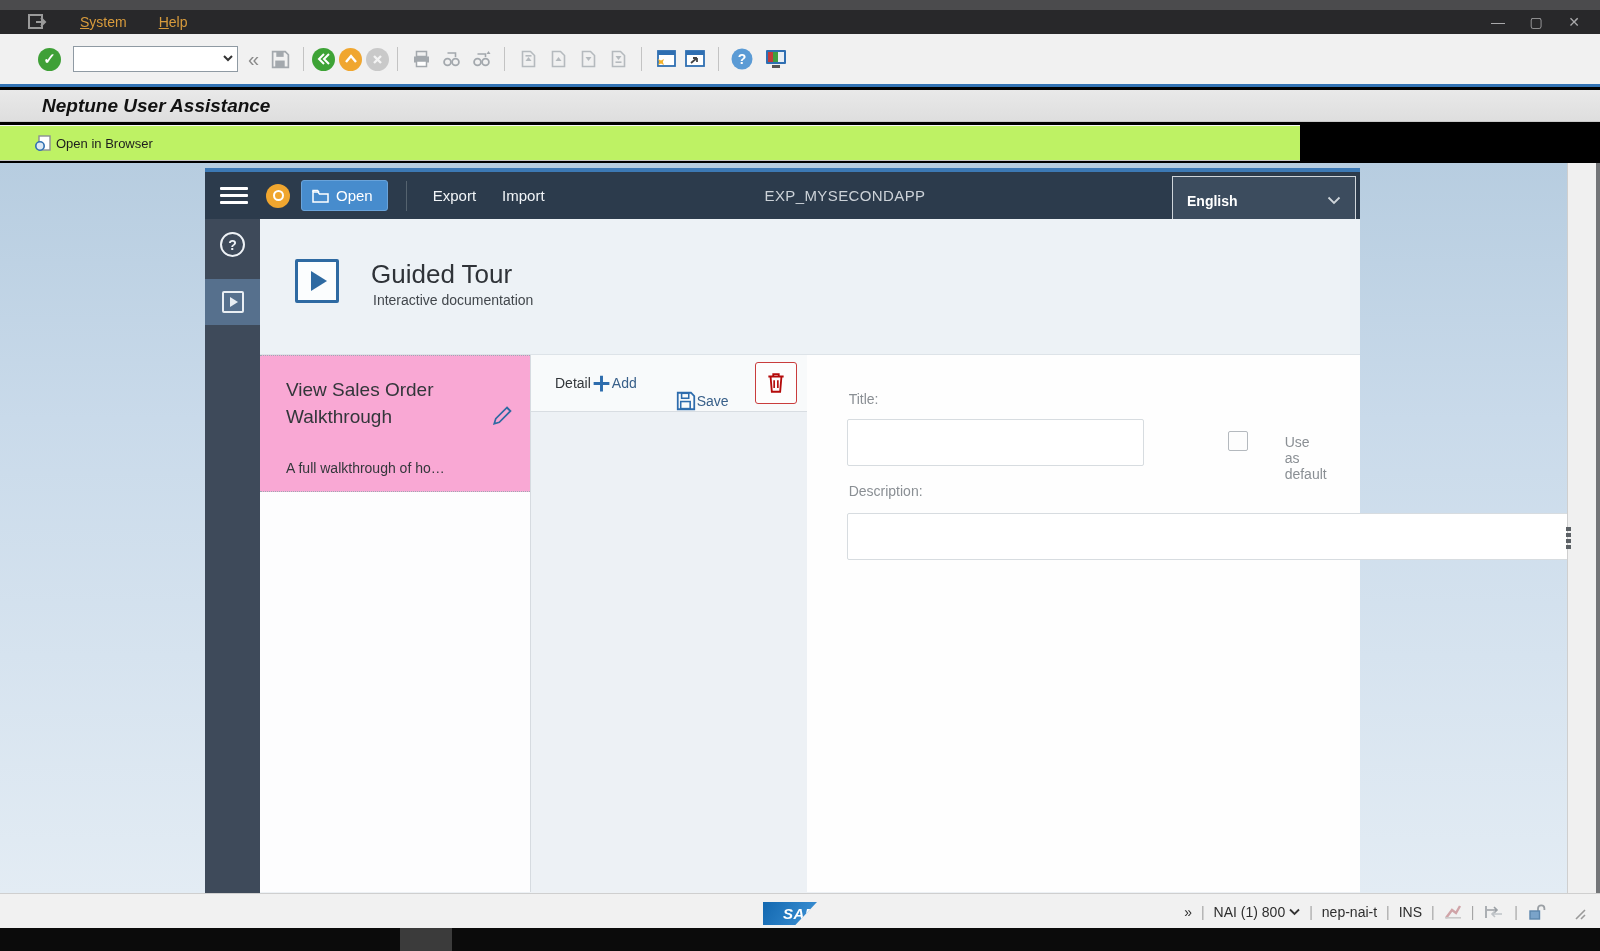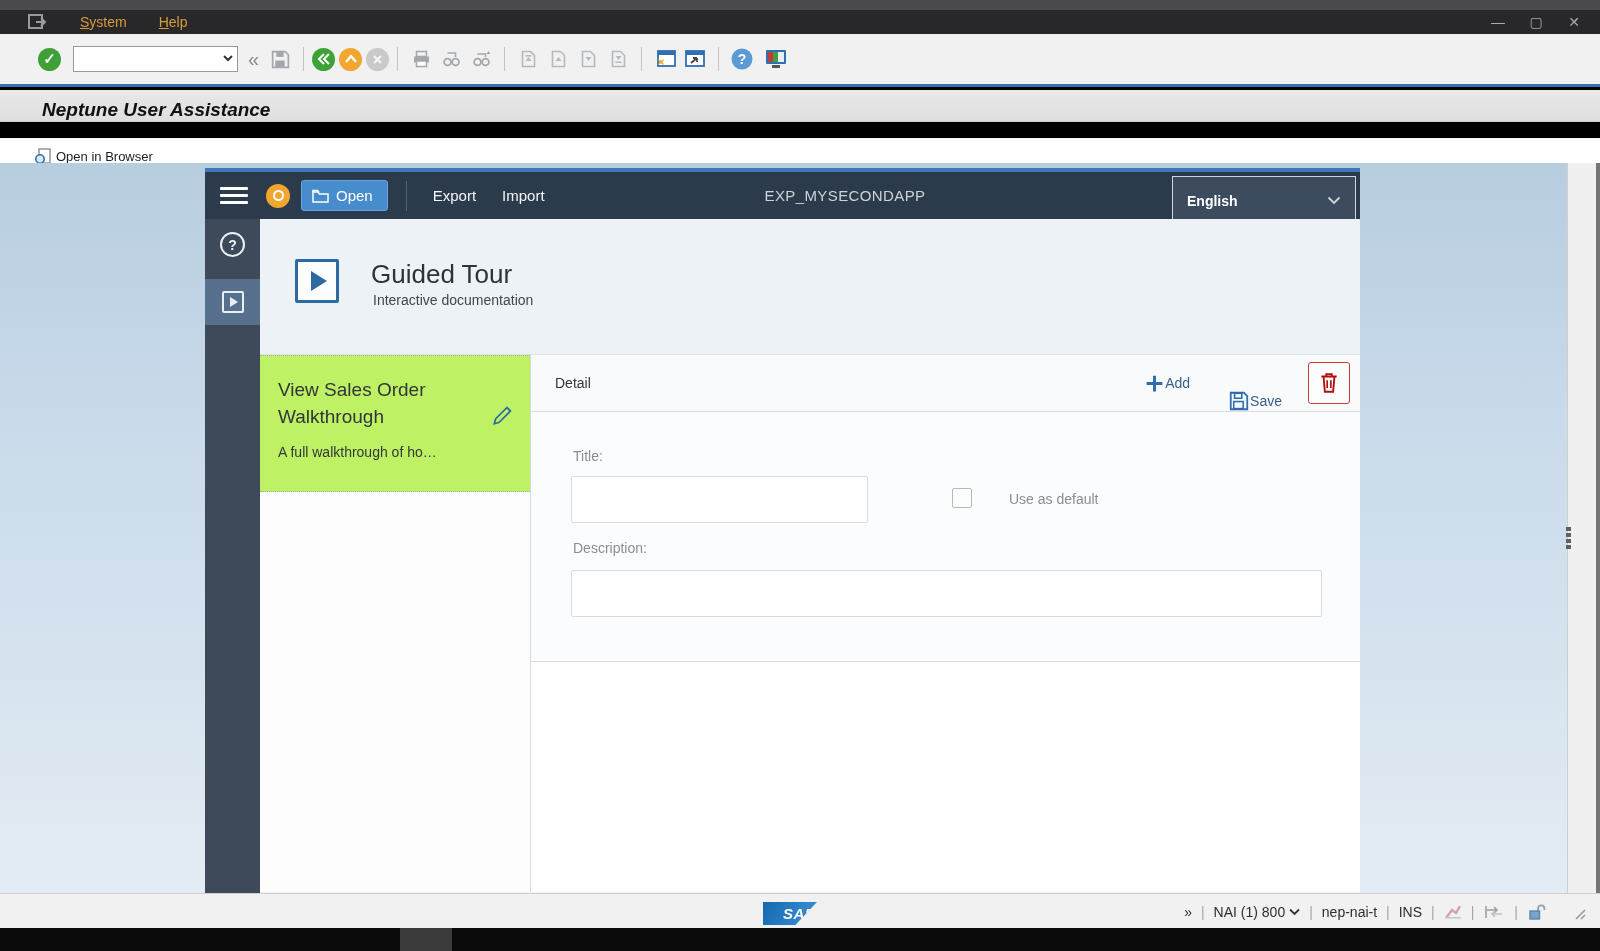--- a/index.html
+++ b/index.html
@@ -27,23 +27,23 @@
   .cmd-combo { position:relative; margin-left:12px; }
   .cmd-input { width:165px; height:26px; border:1px solid #8f9aa3; background:#fff; padding:0 22px 0 6px; font-size:13px; }
   .cmd-chevron { position:absolute; right:5px; top:8px; }
   .circle-ic { width:23px; height:23px; border-radius:50%; display:flex; align-items:center; justify-content:center; }
   .chev-left-lbl { color:#8a8a8a; font-size:20px; margin:0 6px 0 10px; line-height:20px; }
 
   
   .blue-rule { position:absolute; top:84px; left:0; width:1600px; height:3px; background:#3273b5; }
   .tcode-title { position:absolute; top:90px; left:0; width:1600px; height:32px;
                  background:linear-gradient(180deg,#e9e9e9,#dedede); border-bottom:1px solid #c9c9c9;
-                 display:flex; align-items:flex-end; }
+                 display:flex; align-items:center; }
   .tcode-title span { margin-left:42px; font-size:19px; font-weight:bold; font-style:italic; color:#111; }
-  .gui-toolbar2 { position:absolute; top:138px; left:0; width:1600px; height:36px; background:#ffffff;
+  .gui-toolbar2 { position:absolute; top:125px; left:0; width:1300px; height:36px; background:#bef264;
                   border-top:1px solid #f5f5f5; border-bottom:1px solid #c6c6c6; display:flex; align-items:center; }
   .oib { display:flex; align-items:center; gap:4px; margin-left:34px; }
   .oib-label { font-size:13px; color:#1d1d1d; }
 
   
   .content { position:absolute; top:163px; left:0; width:1600px; height:730px;
              background:linear-gradient(180deg,#b7cde0 0%,#c9daea 35%,#e3ecf4 100%); }
 
   
   .splitter { position:absolute; top:0; right:0; width:33px; height:730px; background:#f0f0f0;
@@ -82,26 +82,26 @@
   .np-hero { height:136px; background:#edf2f6; position:relative; border-bottom:1px solid #dde3e8; }
   .hero-play { position:absolute; left:35px; top:40px; width:44px; height:44px; border:3px solid #2e6aa2;
                border-radius:2px; background:#fbfdfe; display:flex; align-items:center; justify-content:center; }
   .hero-play i { width:0; height:0; border-left:16px solid #2e6aa2; border-top:10px solid transparent; border-bottom:10px solid transparent; margin-left:3px; }
   .hero-title { position:absolute; left:111px; top:40px; font-size:26px; color:#2f3338; }
   .hero-sub { position:absolute; left:113px; top:73px; font-size:14px; color:#42474c; }
 
   .np-panels { display:flex; height:537px; }
   .np-list { width:271px; background:#fdfdfe; border-right:1px solid #d6dbe0; }
   .tour-card { height:137px; border-top:1px dotted #9fabb5; border-bottom:1px dotted #9fabb5;
-               background:#bef264; position:relative; padding:20px 18px 0 18px; }
+               background:#f9a8d4; position:relative; padding:20px 18px 0 26px; }
   .tour-title { font-size:19px; line-height:27px; color:#32363a; width:190px; }
-  .tour-desc { margin-top:14px; font-size:14px; color:#33373b; }
+  .tour-desc { margin-top:30px; font-size:14px; color:#33373b; }
   .tour-edit { position:absolute; right:16px; top:48px; }
 
-  .np-detail { flex:1; display:flex; flex-direction:column; }
+  .np-detail { flex:1; display:flex; }
   .detail-bar { height:57px; background:#f8fafb; border-bottom:1px solid #d8dde2;
                 display:flex; align-items:center; }
   .detail-title { margin-left:24px; font-size:14px; color:#32363a; }
   .detail-actions { margin-left:auto; display:flex; align-items:center; }
   .act-btn { display:flex; align-items:center; gap:0; color:#39608a; font-size:14px; }
   .act-add { margin-right:38px; }
   .act-save { margin-right:26px;margin-top:36px; }
   .trash-btn { width:42px; height:42px; border:1px solid #c93c3c; border-radius:3px; background:#fdfdfd;
                display:flex; align-items:center; justify-content:center; margin-right:10px; }
 

